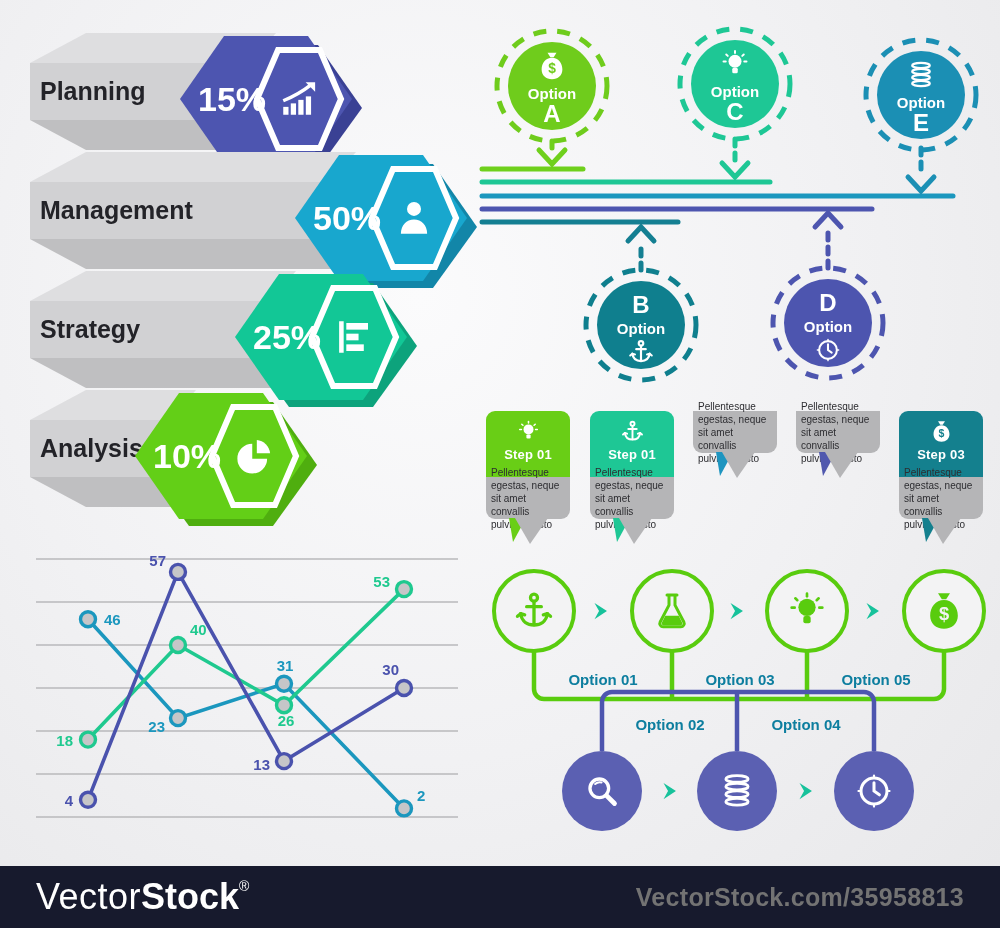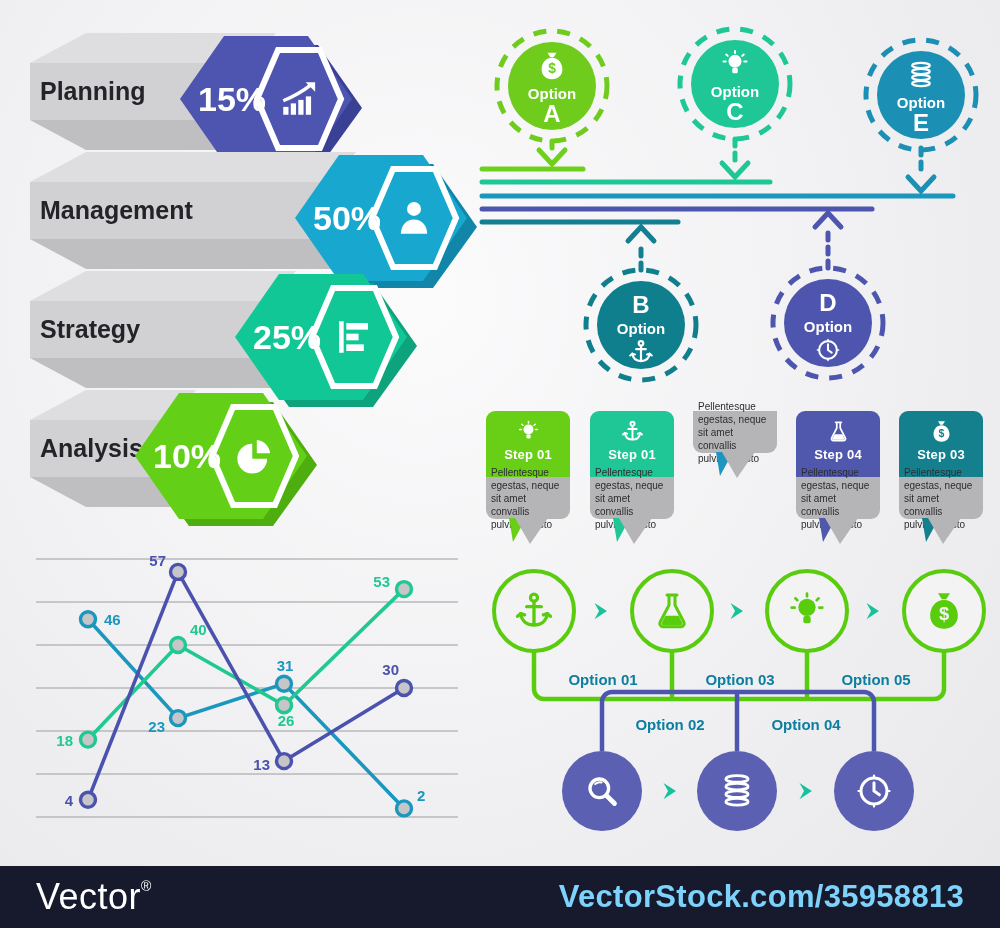--- a/index.html
+++ b/index.html
@@ -32,21 +32,21 @@
 
   
   .flow-label{font-size:15px;font-weight:700;fill:#0d7e9f;}
 
   
   .wm-bar{position:absolute;left:0;bottom:0;width:100%;height:62px;background:#171a2d;display:flex;align-items:center;justify-content:space-between;padding:0 36px;box-sizing:border-box;}
   .wm-logo{color:#fff;font-size:36px;display:flex;align-items:flex-start;}
   .wm-light{font-weight:400;letter-spacing:.5px;}
   .wm-bold{font-weight:700;}
   .wm-reg{font-size:14px;margin-top:2px;font-weight:400;}
-  .wm-url{color:#7dd3fc;font-size:31px;font-weight:600;letter-spacing:.3px;}
+  .wm-url{color:#737373;font-size:25px;font-weight:600;letter-spacing:.3px;}
 </style>
 </head>
 <body>
 
 <svg width="0" height="0" style="position:absolute" aria-hidden="true">
 <defs>
   <symbol id="i-growth" viewBox="0 0 24 24">
     <rect x="3" y="16.5" width="3" height="4.5" fill="currentColor"></rect>
     <rect x="7.3" y="14.5" width="3" height="6.5" fill="currentColor"></rect>
     <rect x="11.6" y="12.5" width="3" height="8.5" fill="currentColor"></rect>
@@ -299,26 +299,20 @@
 
     <div class="step-tag" style="left:213px">
       <div class="step-body">Pellentesque egestas, neque sit amet convallis pulvinar, justo</div>
       <svg class="step-tail" width="84" height="28">
         <polygon fill="#1e95c0" points="23,0 40,0 27,24"></polygon>
         <polygon fill="#b5b5b7" points="29,0 62,0 44,26"></polygon>
       </svg>
     </div>
 
     <div class="step-tag" style="left:316px">
-      <div class="step-head" style="background:#5058ae">
-        <svg class="step-icon">
-            <use href="#i-flask"></use>
-          </svg>
-        <div class="step-title">Step 04</div>
-      </div>
       <div class="step-body">Pellentesque egestas, neque sit amet convallis pulvinar, justo</div>
       <svg class="step-tail" width="84" height="28">
         <polygon fill="#5058ae" points="23,0 40,0 27,24"></polygon>
         <polygon fill="#b5b5b7" points="29,0 62,0 44,26"></polygon>
       </svg>
     </div>
 
     <div class="step-tag" style="left:419px">
       <div class="step-head" style="background:#14808e">
         <svg class="step-icon" style="--hole:#14808e">
@@ -436,18 +430,19 @@
       <circle cx="394" cy="233" r="40" fill="#5b60b2"></circle>
       <svg x="375" y="214" width="38" height="38" style="color:#fff">
           <use href="#i-clock"></use>
         </svg>
     </g>
   </svg>
 
   <div class="wm-bar">
     <div class="wm-logo">
       <span class="wm-light">Vector</span>
+        <span class="wm-bold">Stock</span>
         <span class="wm-reg">®</span>
     </div>
     <div class="wm-url">VectorStock.com/35958813</div>
   </div>
 
 </div>
 
 </body></html>

